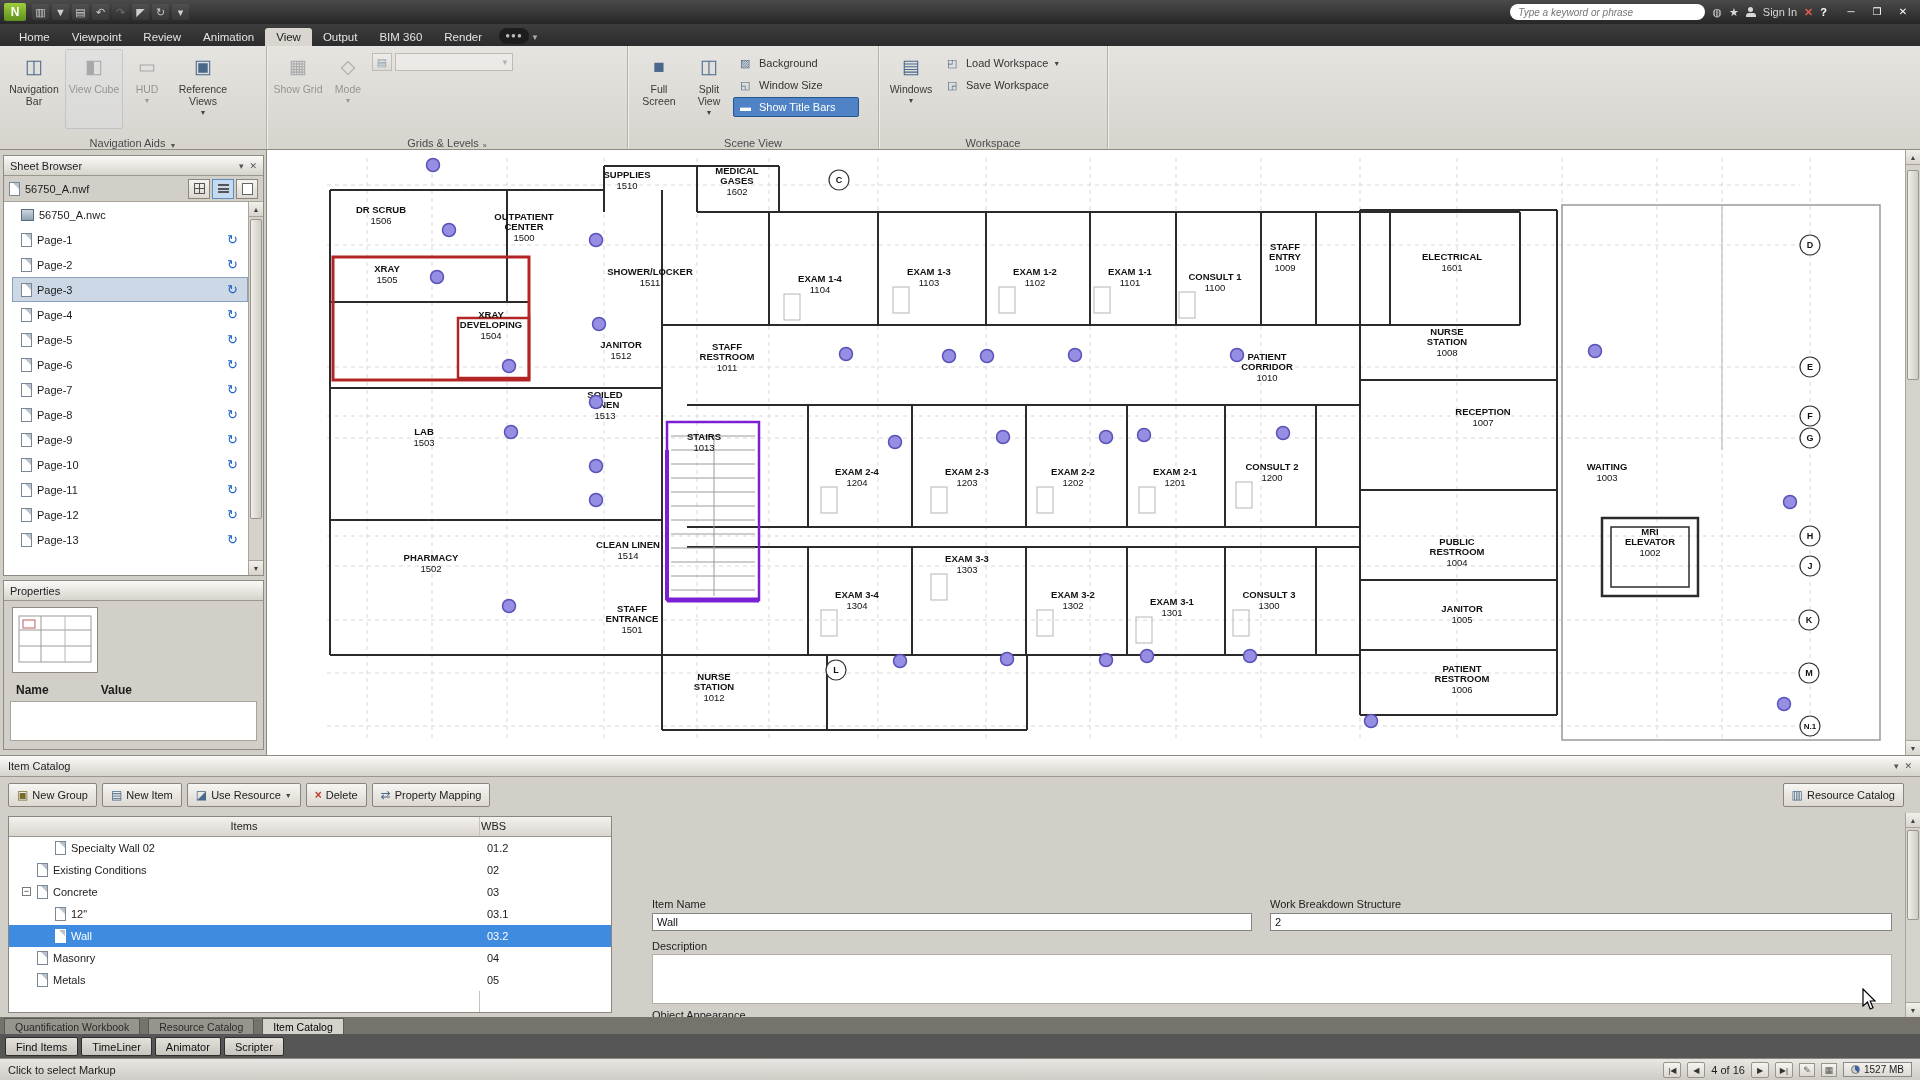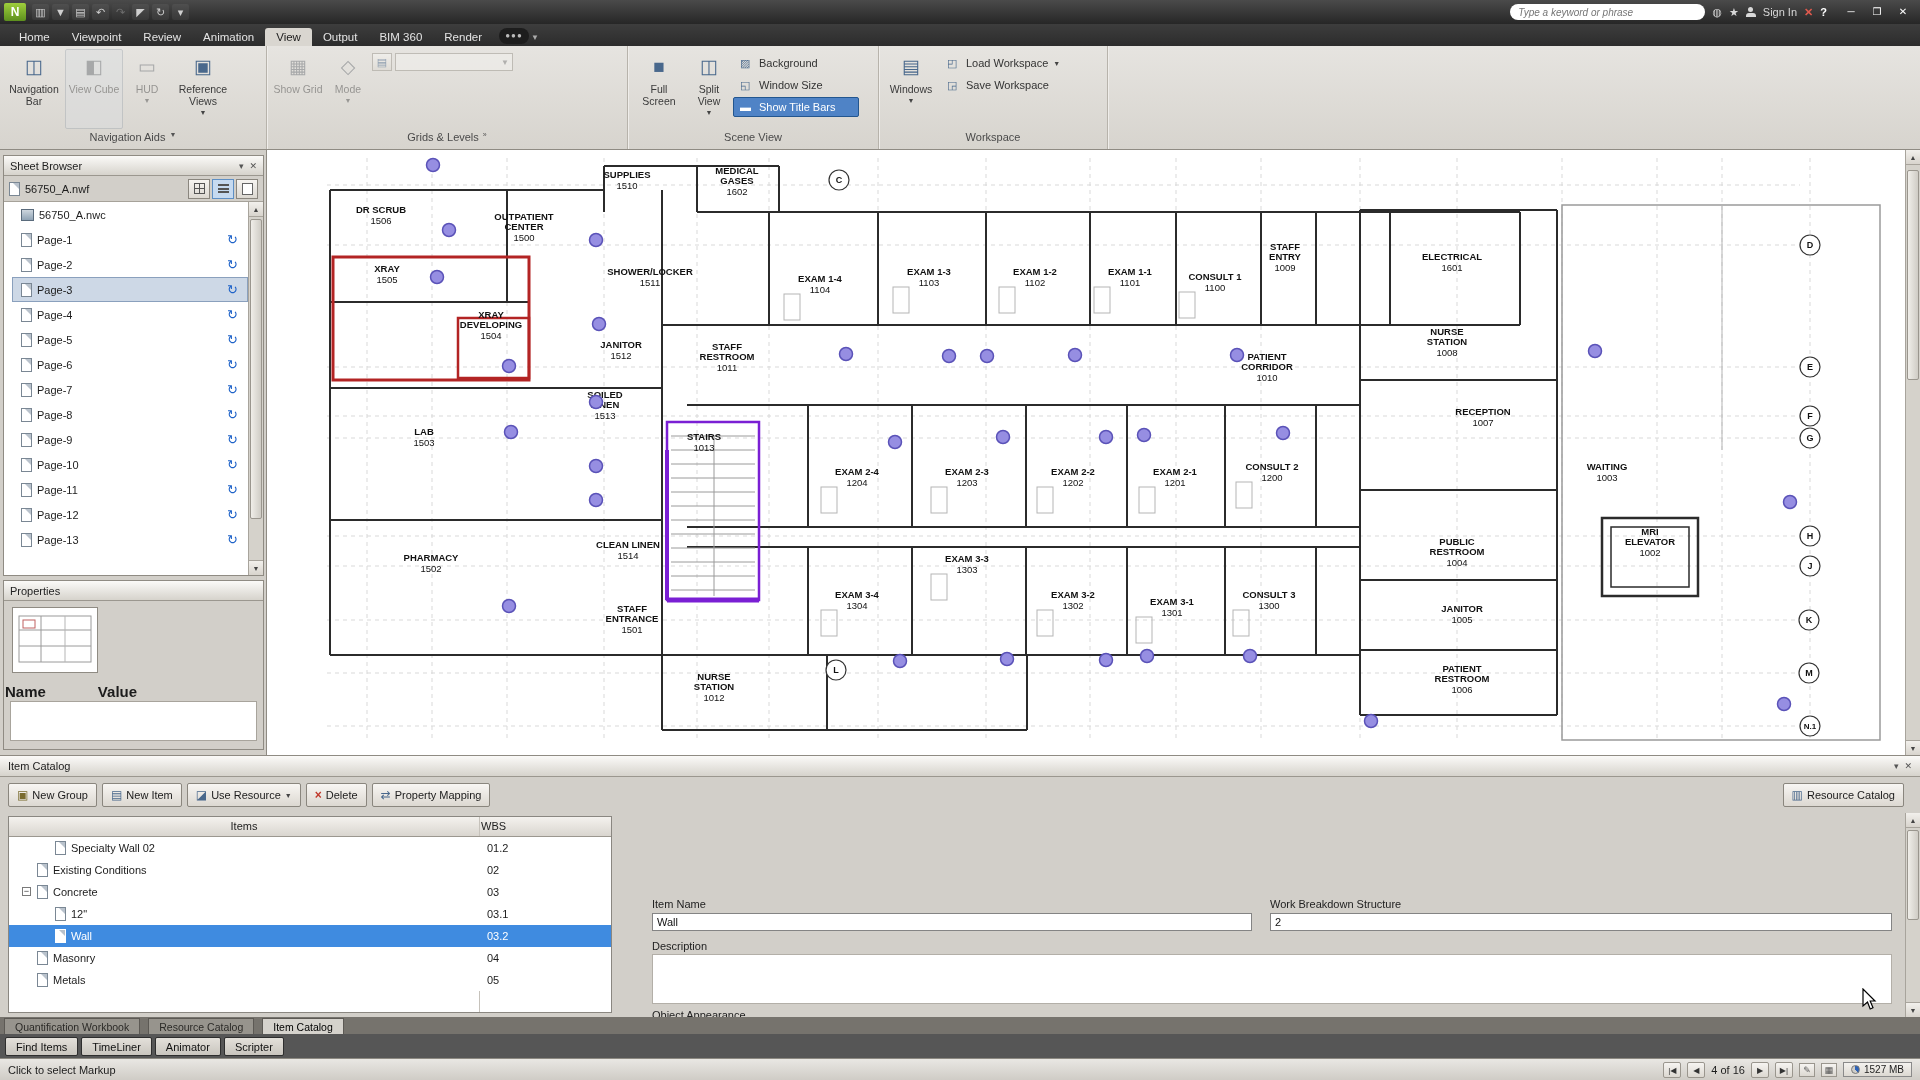--- a/index.html
+++ b/index.html
@@ -51,21 +51,21 @@
   .circ-caret { color:#aaa; font-size:8px; margin:0 0 4px 2px; }
 
   
   .ribbon { position:absolute; left:0; top:46px; width:1920px; height:104px;
     background:linear-gradient(#e6e4e0,#d7d4ce); border-bottom:1px solid #8f8b83;
     display:flex; }
   .rgroup { height:100%; display:flex; flex-direction:column;
     border-right:1px solid #b7b3ab; box-shadow:1px 0 0 #efedea; }
   .rg-body { flex:1; display:flex; align-items:flex-start; padding:3px 5px 0 5px; gap:2px; }
   .rg-label { height:18px; text-align:center; font-size:11px; color:#4a4a4a;
-    display:flex; align-items:flex-start; justify-content:center; gap:4px; }
+    display:flex; align-items:flex-end; justify-content:center; gap:4px; }
   .rg-label .lcaret { font-size:7px; color:#555; }
   .rbig { width:58px; height:80px; display:flex; flex-direction:column; align-items:center;
     padding-top:3px; gap:2px; font-size:10.5px; color:#3a3a3a; text-align:center;
     line-height:1.15; border:1px solid transparent; border-radius:2px; }
   .rbig.pressed { background:#cfe0f1; border-color:#86aed6; }
   .rbig.dis { opacity:.45; filter:grayscale(.8); }
   .bi { width:30px; height:28px; font-size:19px; line-height:28px; color:#49688c;
     text-align:center; }
   .caret { font-size:7px; color:#444; }
   .scol { display:flex; flex-direction:column; gap:2px; padding-top:4px; }
@@ -122,21 +122,21 @@
     justify-content:center; background:linear-gradient(#f2f0ec,#d8d4cd);
     border-bottom:1px solid #a8a49c; }
   .varrow.bottom { position:absolute; bottom:0; left:0; right:0;
     border-top:1px solid #a8a49c; border-bottom:none; }
   .vthumb { position:absolute; left:1px; right:1px; background:linear-gradient(90deg,#f0eee9,#cfccc5);
     border:1px solid #9a968e; border-radius:2px; }
 
   .props-body { position:relative; height:149px; }
   .thumb { position:absolute; left:8px; top:6px; width:86px; height:66px; background:#fff;
     border:1px solid #8f8b83; }
-  .nv-row { position:absolute; left:1px; top:82px; font-size:15px; font-weight:bold;
+  .nv-row { position:absolute; left:12px; top:82px; font-size:12px; font-weight:bold;
     color:#1c1c1c; display:flex; gap:52px; }
   .nv-box { position:absolute; left:6px; top:100px; right:6px; height:40px; background:#fff;
     border:1px solid #a8a49c; }
 
   
   .canvas { position:absolute; left:267px; top:0; width:1638px; height:605px; background:#fff; }
   .cscroll { position:absolute; right:0; top:0; width:15px; height:605px;
     background:#d5d2cb; border-left:1px solid #a8a49c; }
 
   

